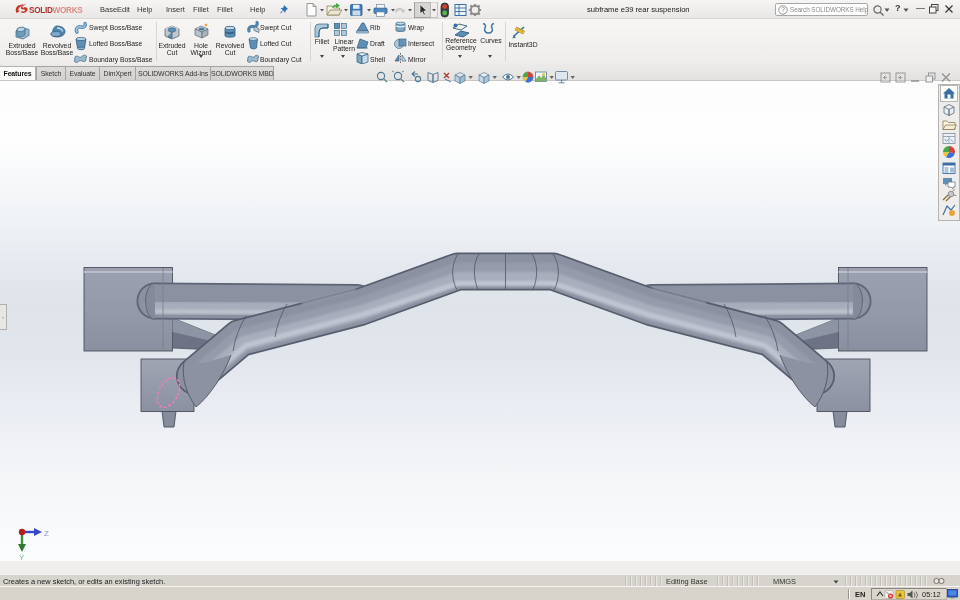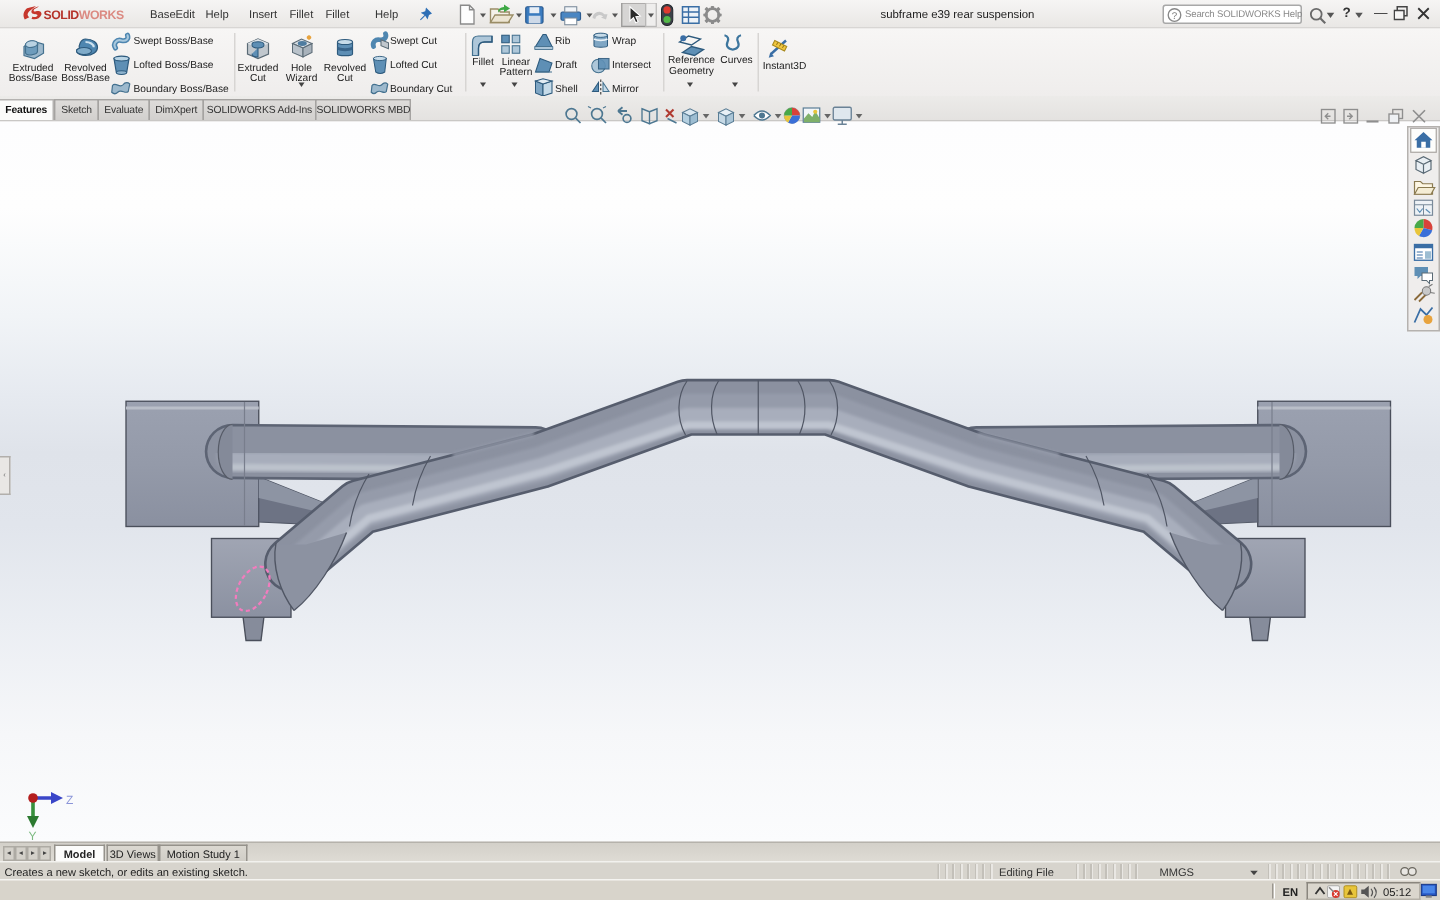--- a/index.html
+++ b/index.html
@@ -531,33 +531,24 @@
         <path d="M3,12 l5,-5 M6,13 l5,-5" stroke="#8a6a3a" stroke-width="1.2"></path>
         <circle cx="11" cy="6" r="2.8" fill="#c8c8c8" stroke="#777" stroke-width="0.7"></circle>
         <path d="M12.5,3 l2.5,-1.5 M13.5,7 l3,0.5" stroke="#777" stroke-width="0.8"></path>
       </g>
       <g transform="translate(0,117)">
         <path d="M3,13 l4,-9 l4,4 l4,-5" stroke="#3a6ea5" stroke-width="1.2" fill="none"></path>
         <circle cx="12" cy="11" r="3" fill="#e8a33d"></circle>
       </g>
     </svg>
   </div>
-  <div id="modeltabs">
-    <div class="navbtn" style="left:2px">◂</div>
-    <div class="navbtn" style="left:10px">◂</div>
-    <div class="navbtn" style="left:18px">▸</div>
-    <div class="navbtn" style="left:26px">▸</div>
-    <div class="mtab active" style="left:36px;width:34px">Model</div>
-    <div class="mtab" style="left:71px;width:35px">3D Views</div>
-    <div class="mtab" style="left:106px;width:59px">Motion Study 1</div>
-  </div>
   <div id="statusbar">
     <span class="abs" style="left:3px;top:2px">Creates a new sketch, or edits an existing sketch.</span>
     <div class="grip" style="left:625px;width:37px"></div>
-    <span class="abs" style="left:666px;top:2px;color:#333">Editing File</span>
+    <span class="abs" style="left:666px;top:2px;color:#333">Editing Base</span>
     <div class="grip" style="left:717px;width:43px"></div>
     <span class="abs" style="left:773px;top:2px;color:#333">MMGS</span>
     <svg class="abs" style="left:833px;top:5px" width="6" height="4" viewBox="0 0 6 4">
         <path d="M0.5,0.5 l5,0 l-2.5,3 z" fill="#444"></path>
       </svg>
     <div class="grip" style="left:845px;width:85px"></div>
     <svg class="abs" style="left:933px;top:1px" width="12" height="10" viewBox="0 0 12 10">
       <circle cx="3.5" cy="5" r="2.6" fill="#e8e6e2" stroke="#6a675f" stroke-width="0.9"></circle>
       <circle cx="8.5" cy="5" r="2.6" fill="#e8e6e2" stroke="#6a675f" stroke-width="0.9"></circle>
       <path d="M6.1,5 l0,0" stroke="#6a675f"></path>

